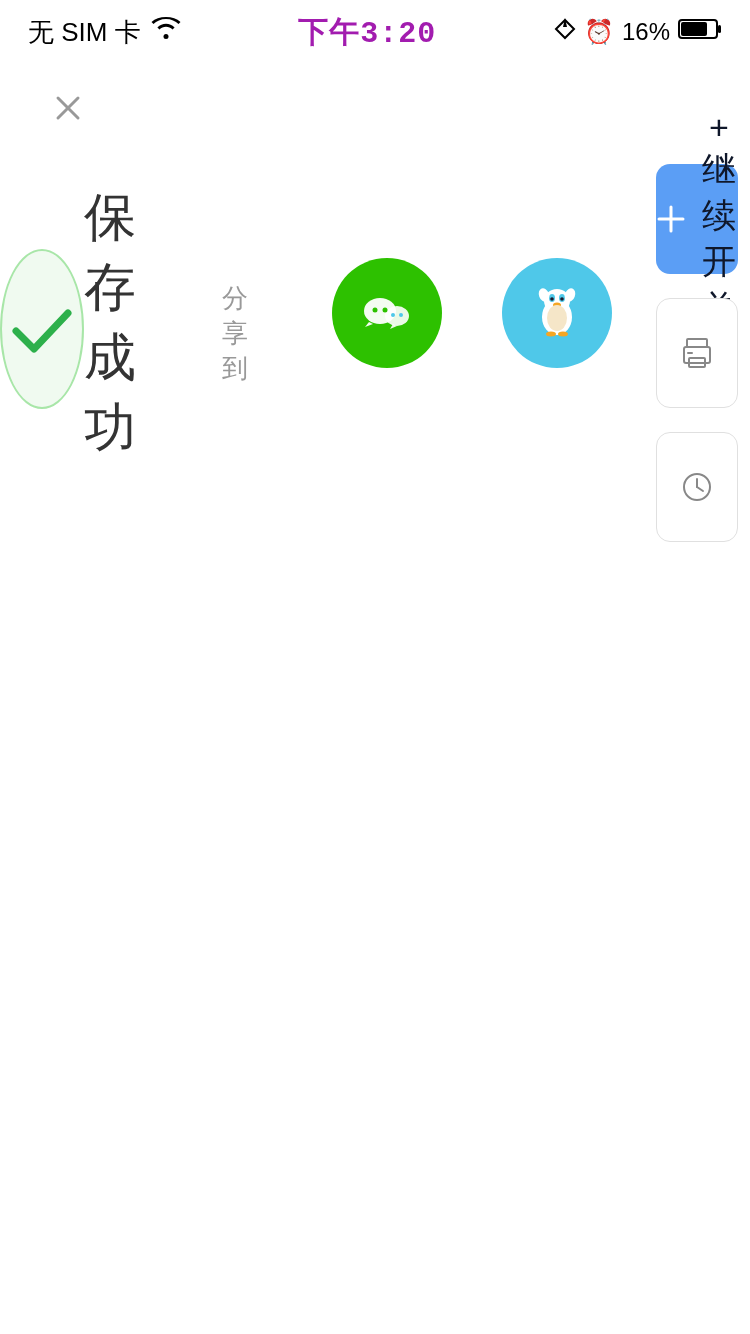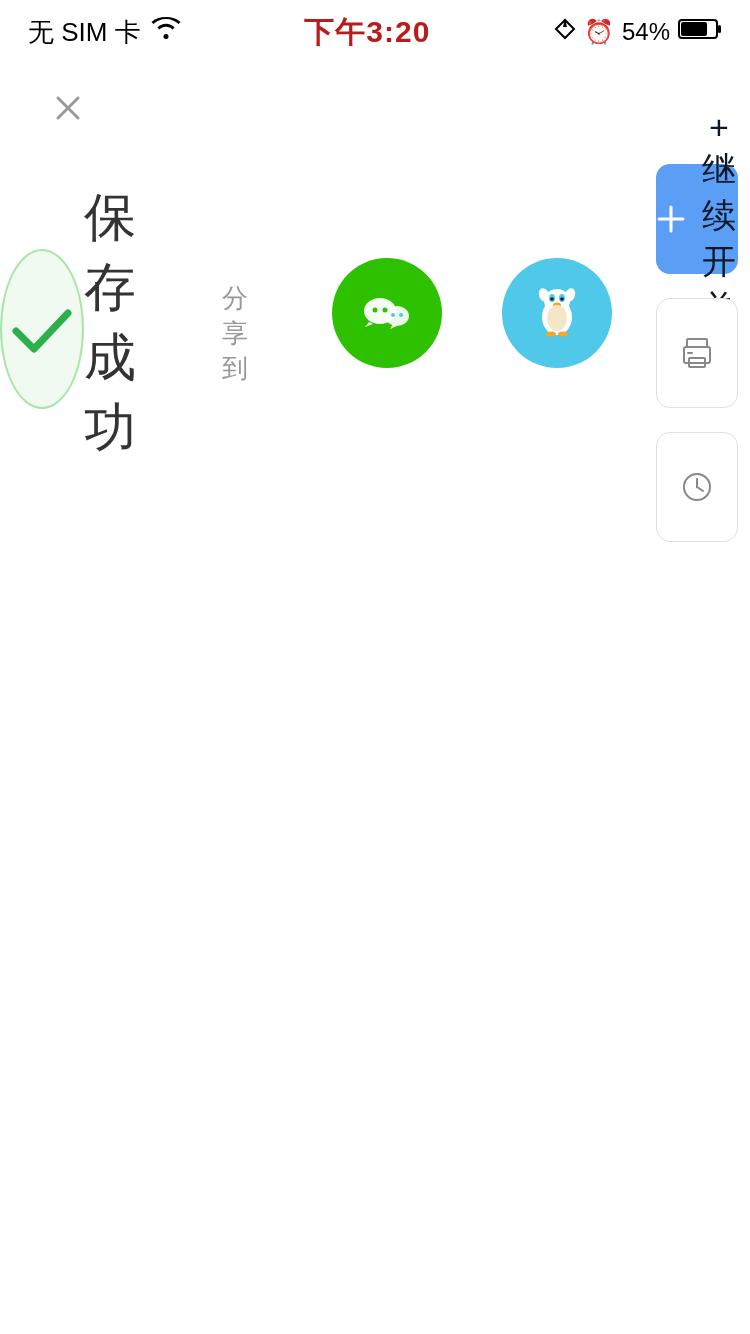--- a/index.html
+++ b/index.html
@@ -34,22 +34,23 @@
       align-items: flex-start;
       gap: 10px;
       font-size: 26px;
       font-weight: 500;
       color: #000;
     }
 
     .status-center {
       font-size: 30px;
       font-weight: 600;
-      color: #b91c1c;
+      color: #a21caf;
       letter-spacing: 1px;
+      font-family: Liberation Mono, monospace;
     }
 
     .status-right {
       display: flex;
       align-items: center;
       gap: 8px;
       font-size: 24px;
       color: #000;
     }
 
@@ -218,21 +219,21 @@
   </div>
   <div class="status-center">下午3:20</div>
   <div class="status-right">
     <span>
       <svg width="22" height="22" viewBox="0 0 22 22" fill="none">
         <path d="M11 2L2 11l9 9 9-9-9-9z" fill="none" stroke="#000" stroke-width="2"></path>
         <path d="M11 0l2 9H9l2-9z" fill="#000"></path>
       </svg>
     </span>
     <span>⏰</span>
-    <span>54%</span>
+    <span>16%</span>
     <span>
       <svg width="44" height="22" viewBox="0 0 44 22" fill="none">
         <rect x="1" y="2" width="38" height="18" rx="3" stroke="#000" stroke-width="2" fill="none"></rect>
         <rect x="3" y="4" width="26" height="14" rx="2" fill="#000"></rect>
         <rect x="40" y="7" width="3" height="8" rx="1.5" fill="#000"></rect>
       </svg>
     </span>
   </div>
 </div>
 

